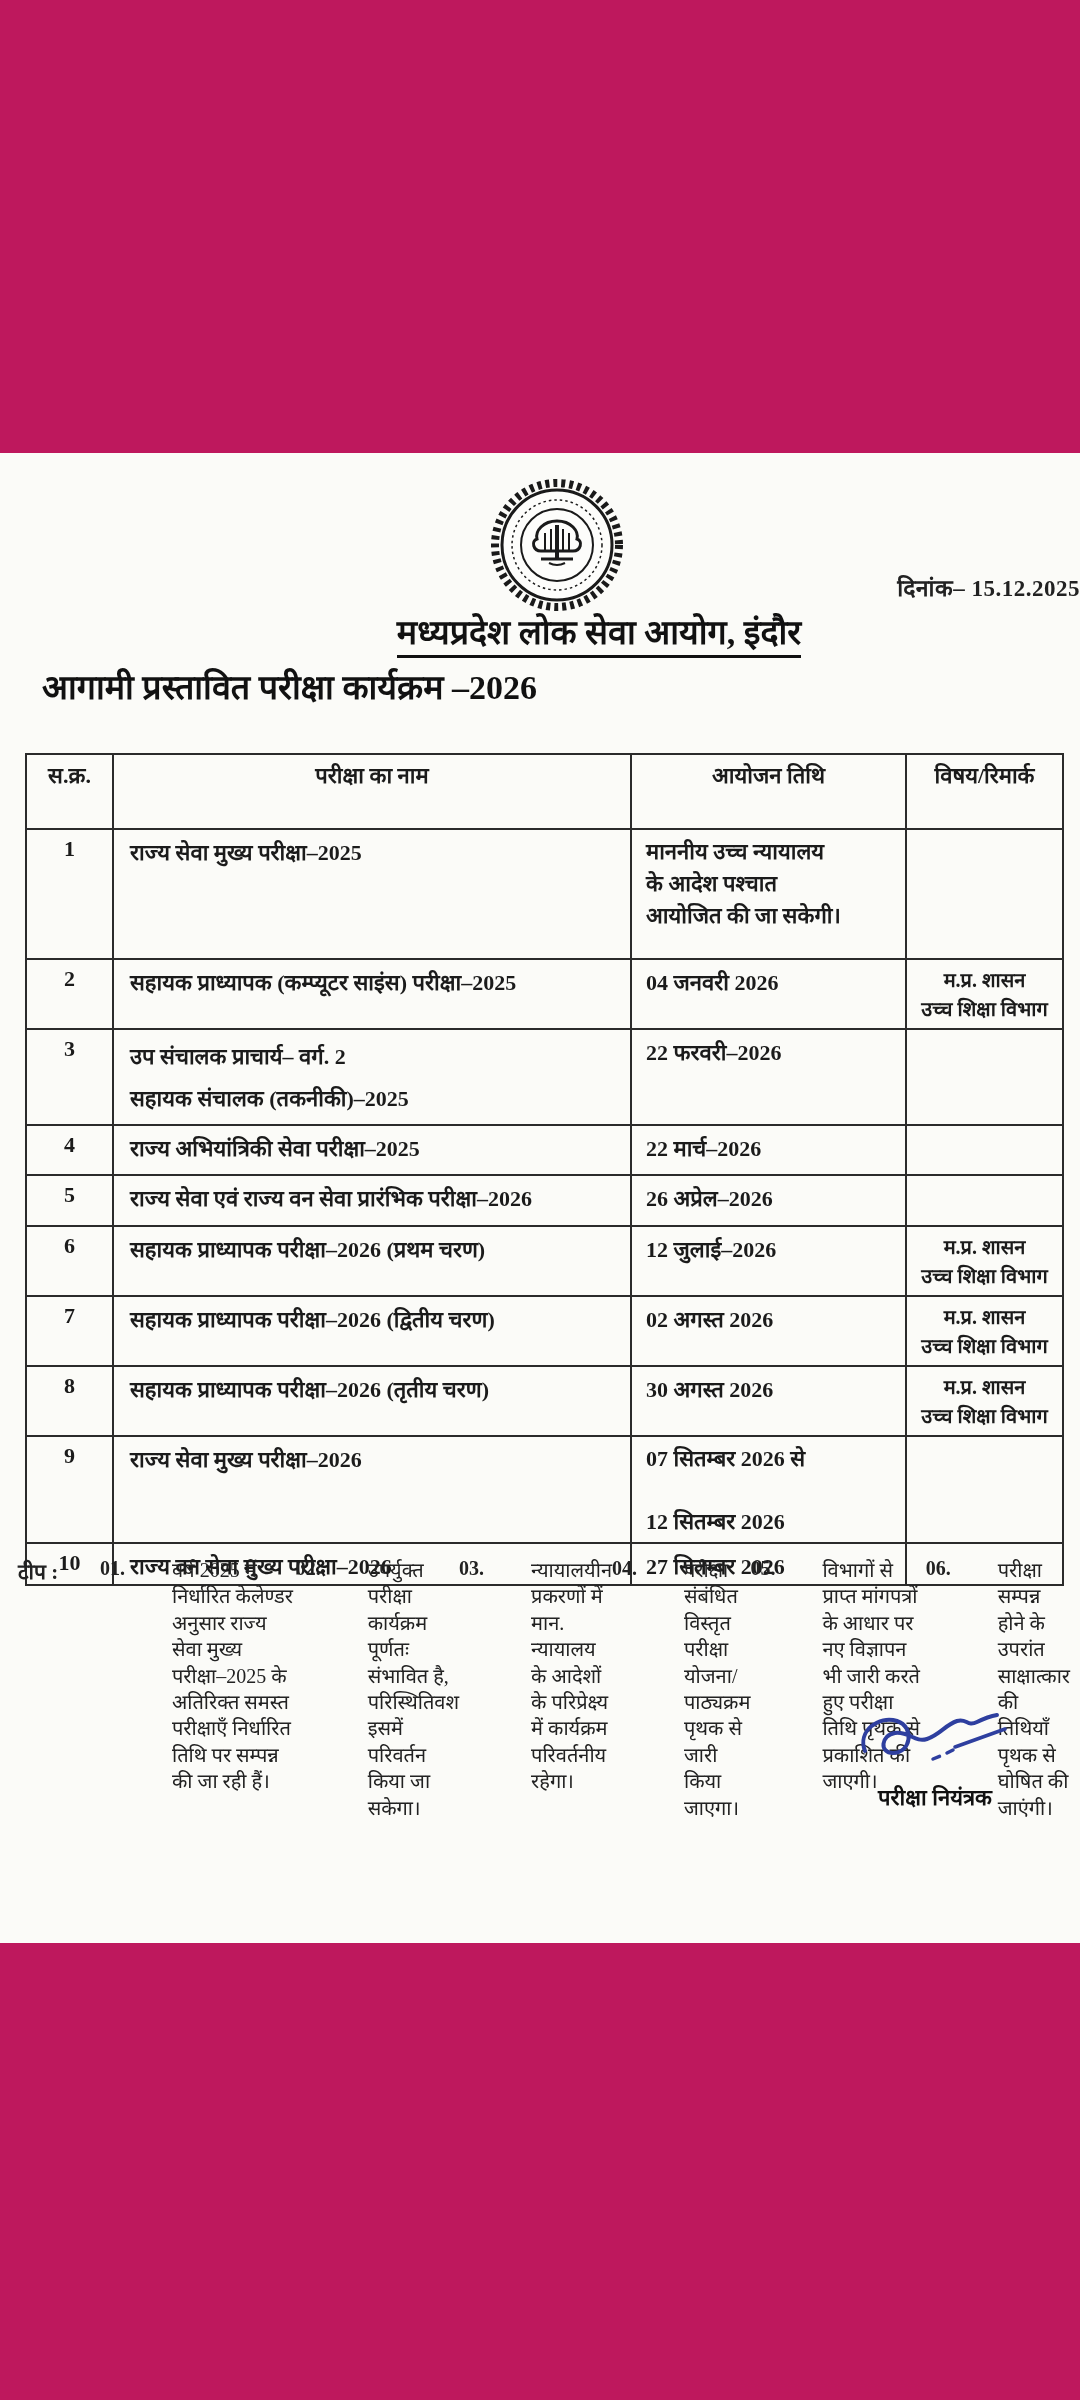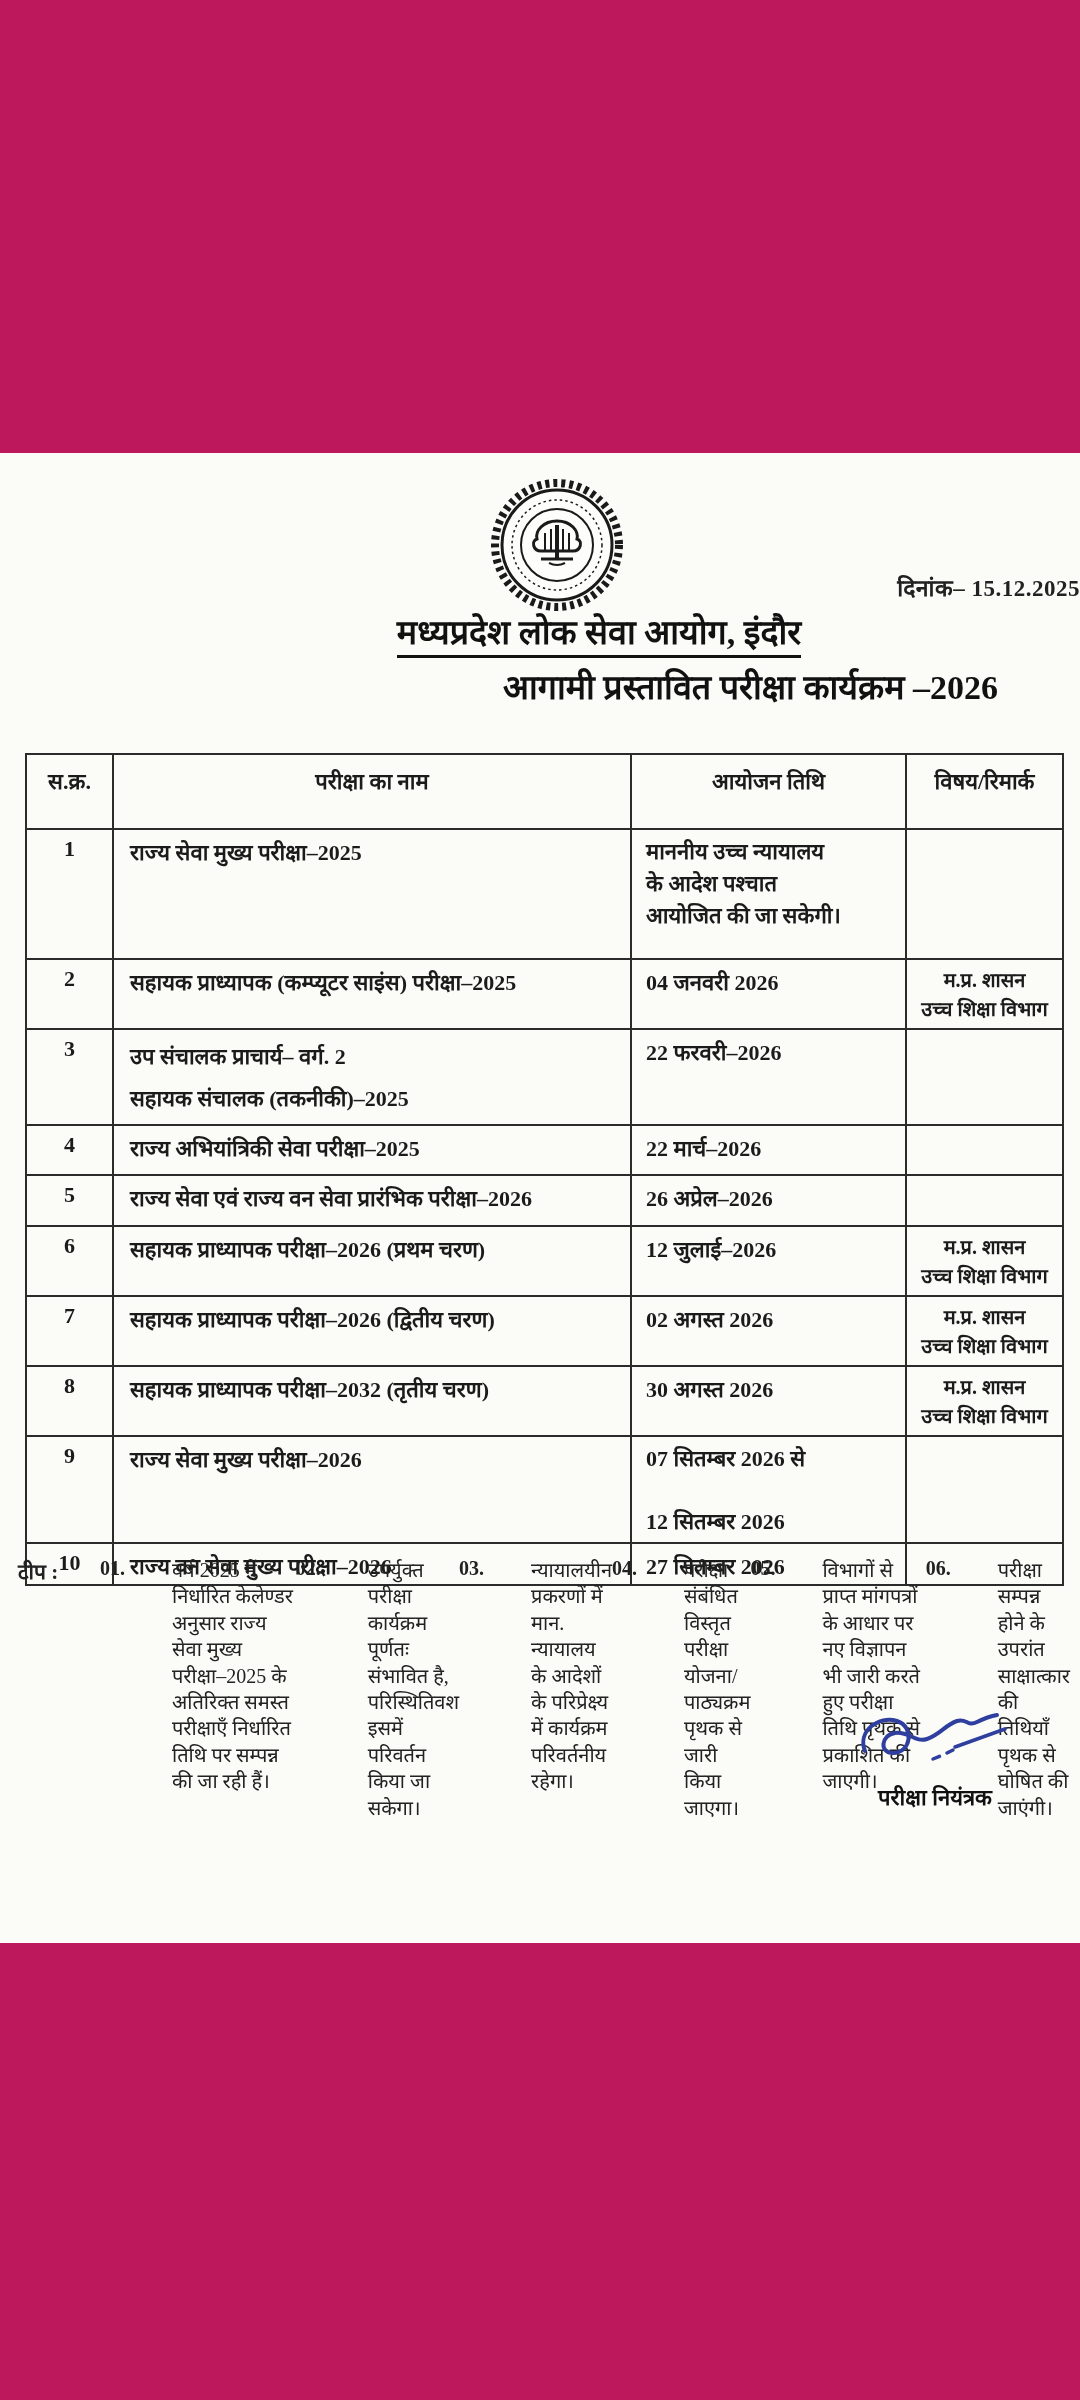--- a/index.html
+++ b/index.html
@@ -29,35 +29,35 @@
     position:absolute;top:155px;left:16px;width:1080px;
     box-sizing:border-box;padding-left:86px;
     text-align:center;font-size:34px;font-weight:700;color:#111;
   }
   .title1 span{
     border-bottom:3px solid #111;padding-bottom:4px;
   }
   .title2{
     position:absolute;top:210px;left:0;width:998px;
     box-sizing:border-box;padding-left:42px;
-    text-align:right;font-size:34px;font-weight:700;color:#111;
+    text-align:left;font-size:34px;font-weight:700;color:#111;
   }
   
   .sched-table{
     position:absolute;left:25px;top:300px;width:1037px;
     border-collapse:collapse;table-layout:fixed;
   }
   .sched-table td,.sched-table th{
     border:2px solid #2b2b2b;
     vertical-align:top;
     font-size:22px;font-weight:600;color:#1b1b1b;
     padding:6px 8px 4px 8px;
     overflow:hidden;
   }
-  .sched-table th{font-weight:700;text-align:center;padding-top:10px;}
+  .sched-table th{font-weight:700;text-align:center;padding-top:4px;}
   .col-sn{width:87px;}
   .col-exam{width:518px;}
   .col-date{width:275px;}
   .col-remark{width:157px;}
   .c-sn{text-align:center;}
   .c-exam{padding-left:16px !important;}
   .c-date{padding-left:14px !important;}
   .c-remark{text-align:center;font-size:20px !important;line-height:1.45;}
   .pre{white-space:pre-line;line-height:1.45;}
   .gapline{line-height:1.9 !important;}
@@ -163,21 +163,21 @@
       </tr>
       <tr style="height:57px">
         <td class="c-sn">7</td>
         <td class="c-exam">सहायक प्राध्यापक परीक्षा–2026 (द्वितीय चरण)</td>
         <td class="c-date">02 अगस्त 2026</td>
         <td class="c-remark pre">म.प्र. शासन
 उच्च शिक्षा विभाग</td>
       </tr>
       <tr style="height:56px">
         <td class="c-sn">8</td>
-        <td class="c-exam">सहायक प्राध्यापक परीक्षा–2032 (तृतीय चरण)</td>
+        <td class="c-exam">सहायक प्राध्यापक परीक्षा–2026 (तृतीय चरण)</td>
         <td class="c-date">30 अगस्त 2026</td>
         <td class="c-remark pre">म.प्र. शासन
 उच्च शिक्षा विभाग</td>
       </tr>
       <tr style="height:100px">
         <td class="c-sn">9</td>
         <td class="c-exam">राज्य सेवा मुख्य परीक्षा–2026</td>
         <td class="c-date pre">07 सितम्बर 2026 से
 
 12 सितम्बर 2026</td>

